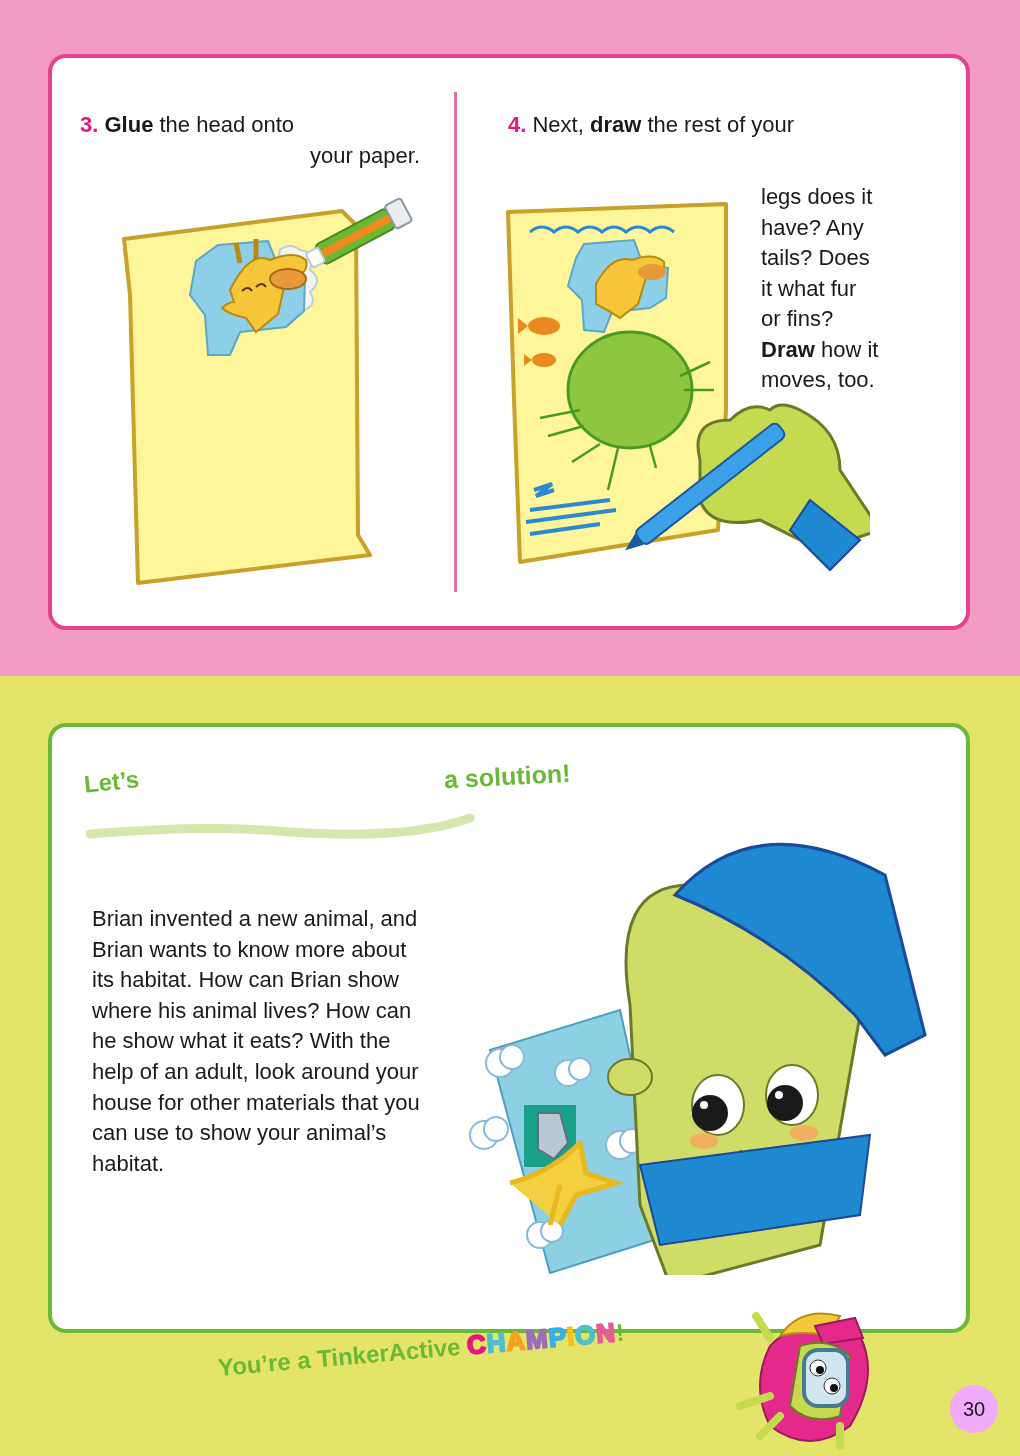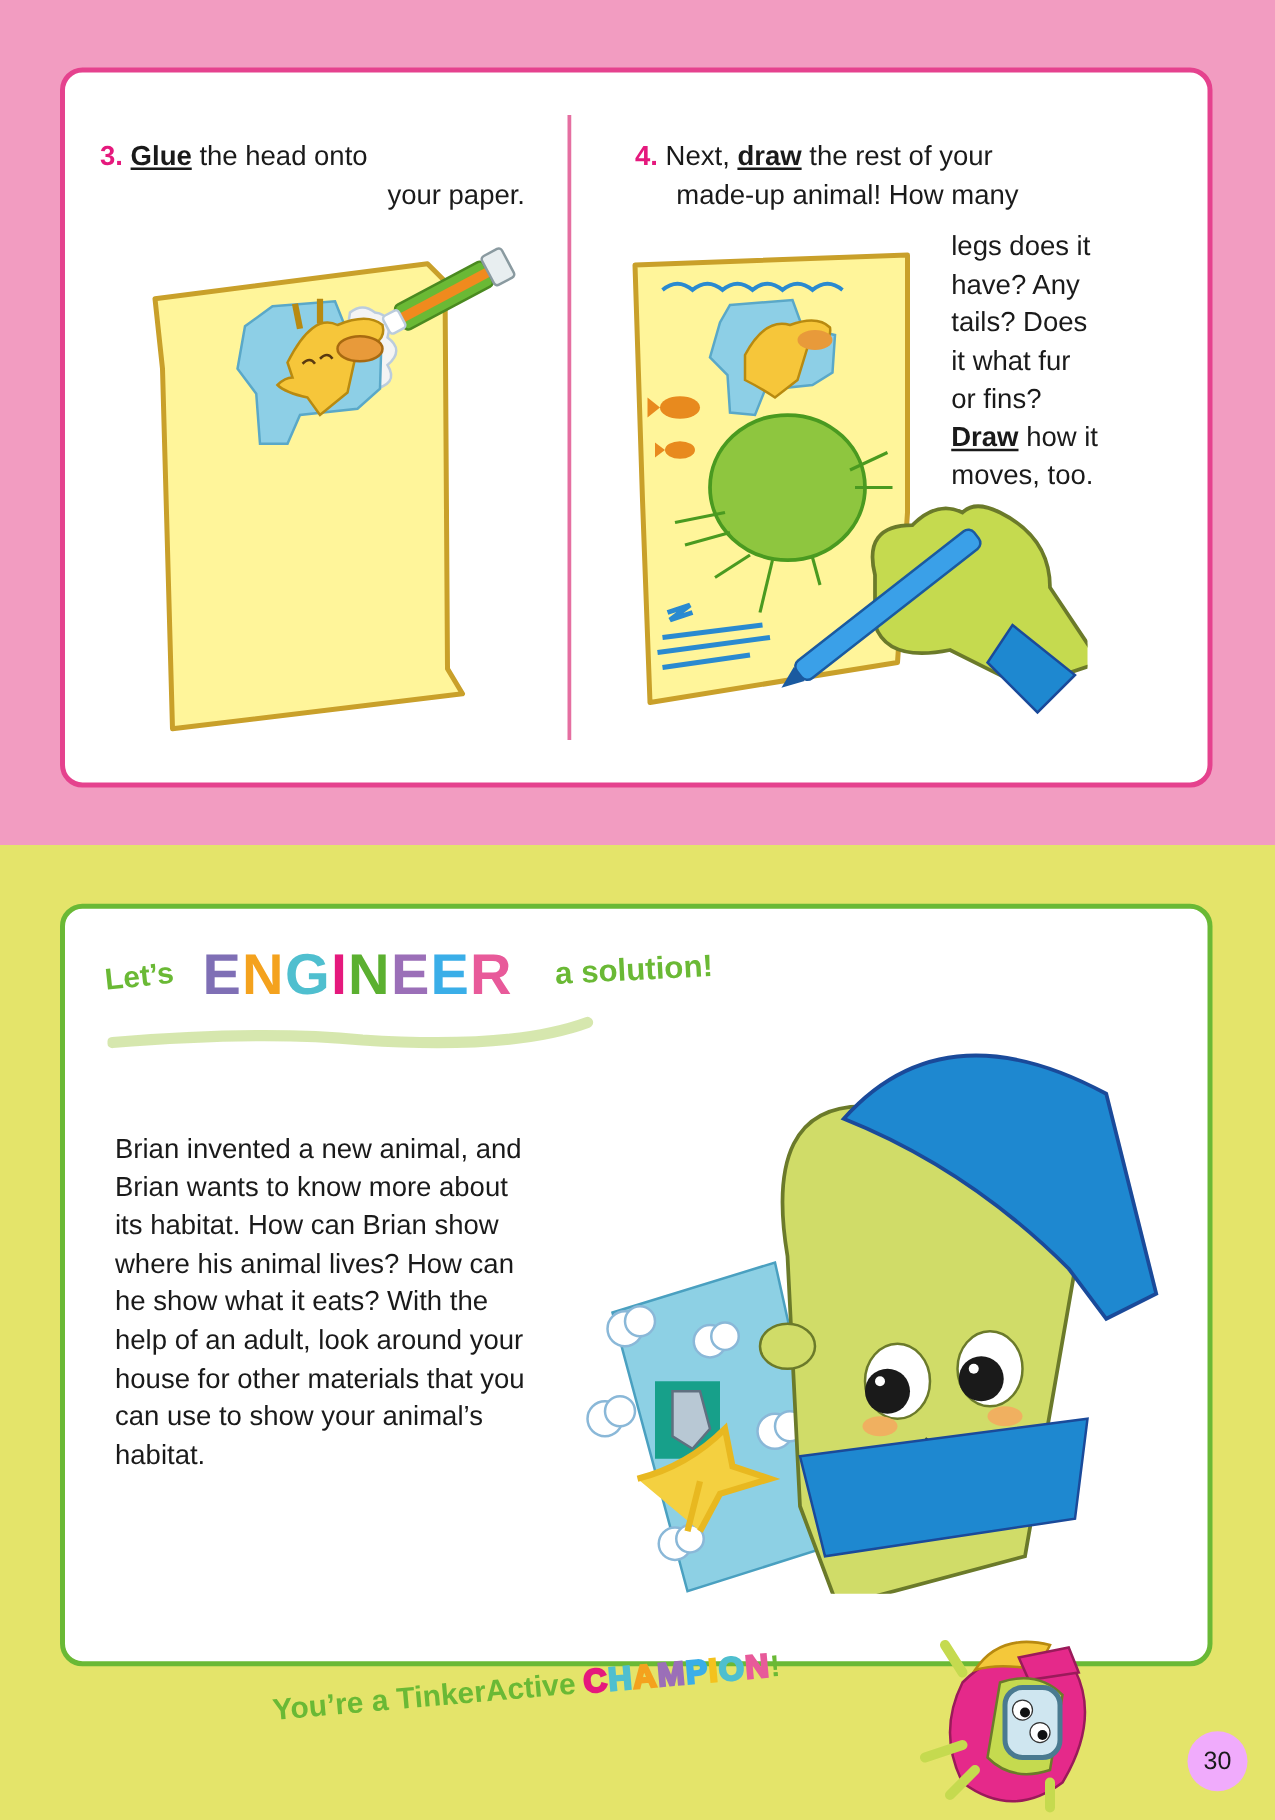--- a/index.html
+++ b/index.html
@@ -5,21 +5,21 @@
   html,body{margin:0;padding:0;}
   body{width:1020px;height:1456px;position:relative;overflow:hidden;font-family:"Liberation Sans",sans-serif;color:#1a1a1a;}
   .top-band{position:absolute;left:0;top:0;width:1020px;height:676px;background:#f29cc1;}
   .bottom-band{position:absolute;left:0;top:676px;width:1020px;height:780px;background:#e4e46a;}
   .card{position:absolute;background:#fff;border-radius:18px;box-sizing:border-box;}
   .card-top{left:48px;top:54px;width:922px;height:576px;border:4px solid #e5428e;}
   .card-bottom{left:48px;top:723px;width:922px;height:610px;border:4px solid #6ab935;}
   .divider{position:absolute;left:454px;top:92px;width:3px;height:500px;background:#e56fa1;}
   .step{position:absolute;font-size:22px;line-height:30.5px;}
   .step .num{color:#e5197d;font-weight:bold;}
-  .step b{font-weight:bold;text-decoration:underline;}
+  .step b{font-weight:bold;}
   .step3{left:80px;top:110px;width:340px;}
   .step3 .line2{padding-left:32px;display:block;text-align:right;}
   .step4a{left:508px;top:110px;width:420px;}
   .step4a .line2{padding-left:33px;display:block;}
   .step4b{left:761px;top:182px;width:170px;}
   .art{position:absolute;}
   .title{position:absolute;left:84px;top:748px;width:560px;height:60px;}
   .title .lets{position:absolute;left:0;top:20px;font-size:24px;font-weight:bold;color:#6ab935;transform:rotate(-6deg);}
   .title .eng{position:absolute;left:78px;top:4px;font-size:46px;font-weight:bold;letter-spacing:1px;}
   .title .sol{position:absolute;left:360px;top:14px;font-size:25px;font-weight:bold;color:#6ab935;transform:rotate(-3deg);}
@@ -59,21 +59,20 @@
   <g transform="rotate(-28 250 40)">
     <rect x="205" y="28" width="80" height="22" rx="4" fill="#6ab935" stroke="#4a8a20" stroke-width="2"></rect>
     <rect x="205" y="35" width="80" height="8" fill="#f08a1e"></rect>
     <rect x="285" y="26" width="18" height="26" rx="3" fill="#e8eef0" stroke="#8a9aa0" stroke-width="2"></rect>
     <rect x="193" y="31" width="14" height="16" rx="3" fill="#fff" stroke="#bcd" stroke-width="2"></rect>
   </g>
 </svg>
 
 <div class="step step4a">
   <span class="num">4.</span><span> Next, </span><b>draw</b><span> the rest of your</span>
-  <span class="line2">made-up animal! How many</span>
 </div>
 <div class="step step4b">
   <div>legs does it</div>
   <div>have? Any</div>
   <div>tails? Does</div>
   <div>it what fur</div>
   <div>or fins?</div>
   <div><b>Draw</b><span> how it</span></div>
   <div>moves, too.</div>
 </div>
@@ -106,23 +105,20 @@
   <g transform="rotate(-38 220 280)">
     <rect x="120" y="268" width="180" height="18" rx="6" fill="#3aa0e8" stroke="#1a5aa0" stroke-width="2"></rect>
     <path d="M120 270 l-18 7 l18 7 Z" fill="#1a5aa0"></path>
   </g>
 </svg>
 
 <div class="card card-bottom"></div>
 
 <div class="title">
   <span class="lets">Let’s</span>
-  <span class="eng">
-    <span style="color:#7f6fb5">E</span><span style="color:#f4a21e">N</span><span style="color:#4fbfcf">G</span><span style="color:#e5197d">I</span><span style="color:#5bb030">N</span><span style="color:#9b6fb8">E</span><span style="color:#3aaee8">E</span><span style="color:#e85a9a">R</span>
-  </span>
   <span class="sol">a solution!</span>
 </div>
 <svg class="swash" width="390" height="30" viewBox="0 0 390 30">
   <path d="M4 22 q120 -10 200 -2 q120 8 180 -14" stroke="#cfe3a0" stroke-width="9" fill="none" stroke-linecap="round" opacity="0.85"></path>
 </svg>
 
 <div class="body-text">
   <span>Brian invented a new animal, and Brian wants to know more about its habitat. How can Brian show where his animal lives? How can he show what it eats? With the help of an adult, </span><b>look</b><span> around your house for other materials that you can use to show your animal’s habitat.</span>
 </div>
 

